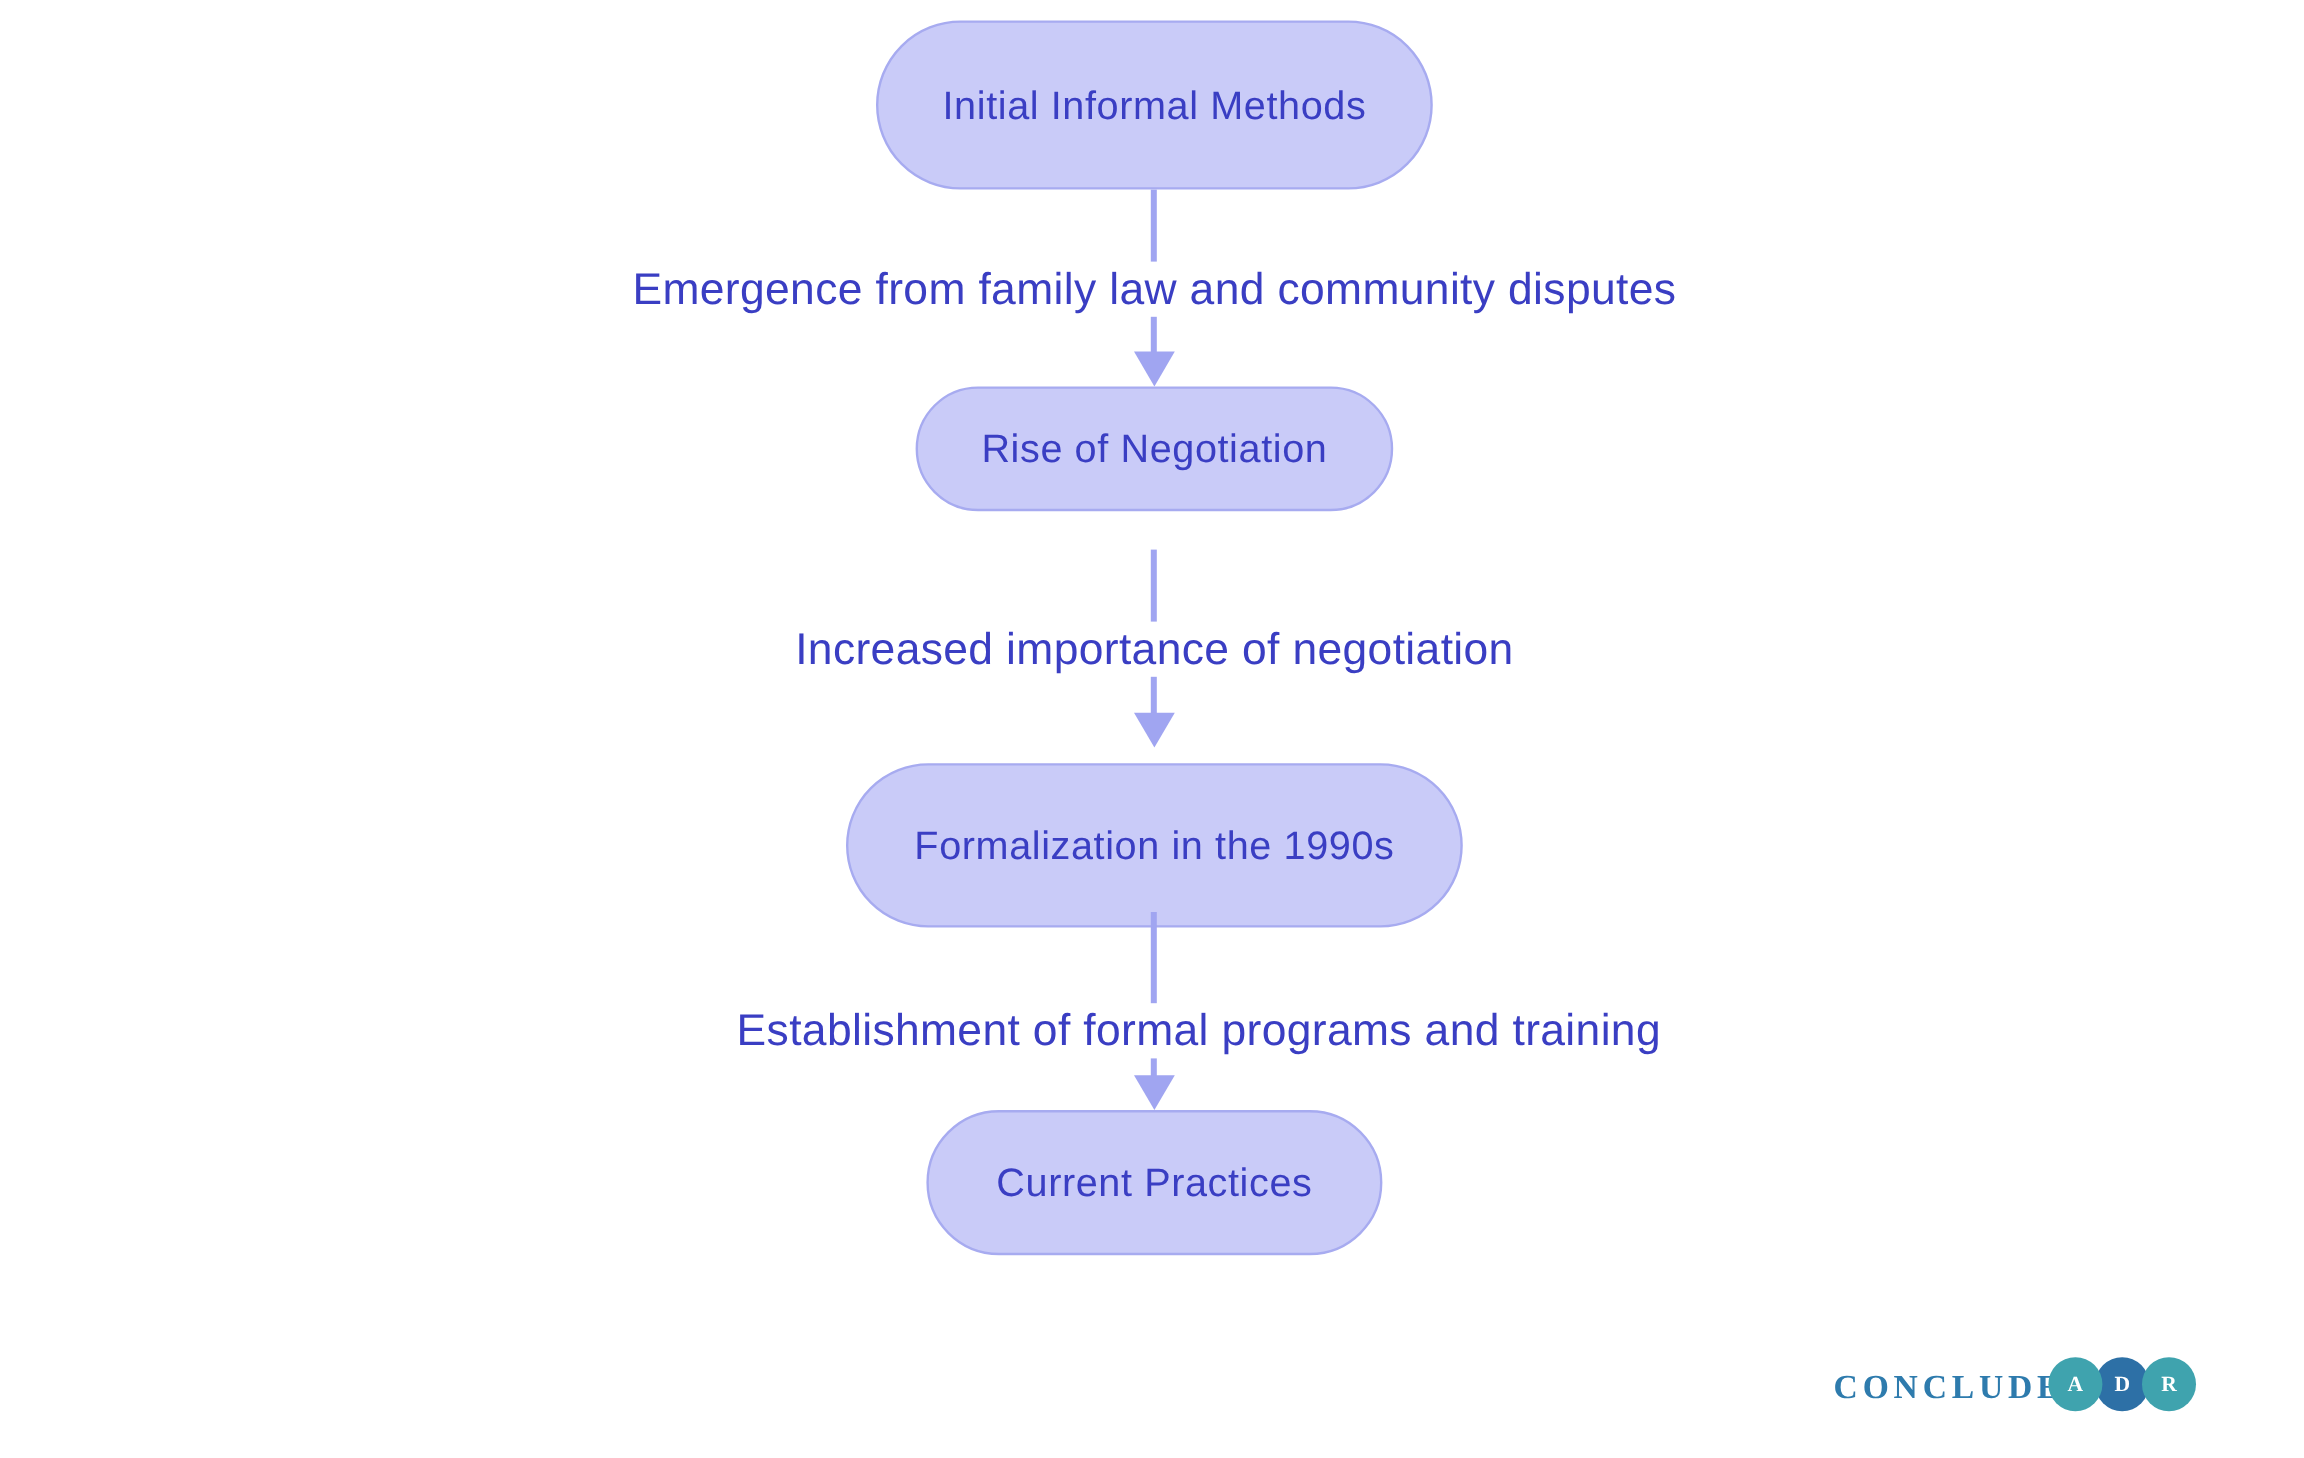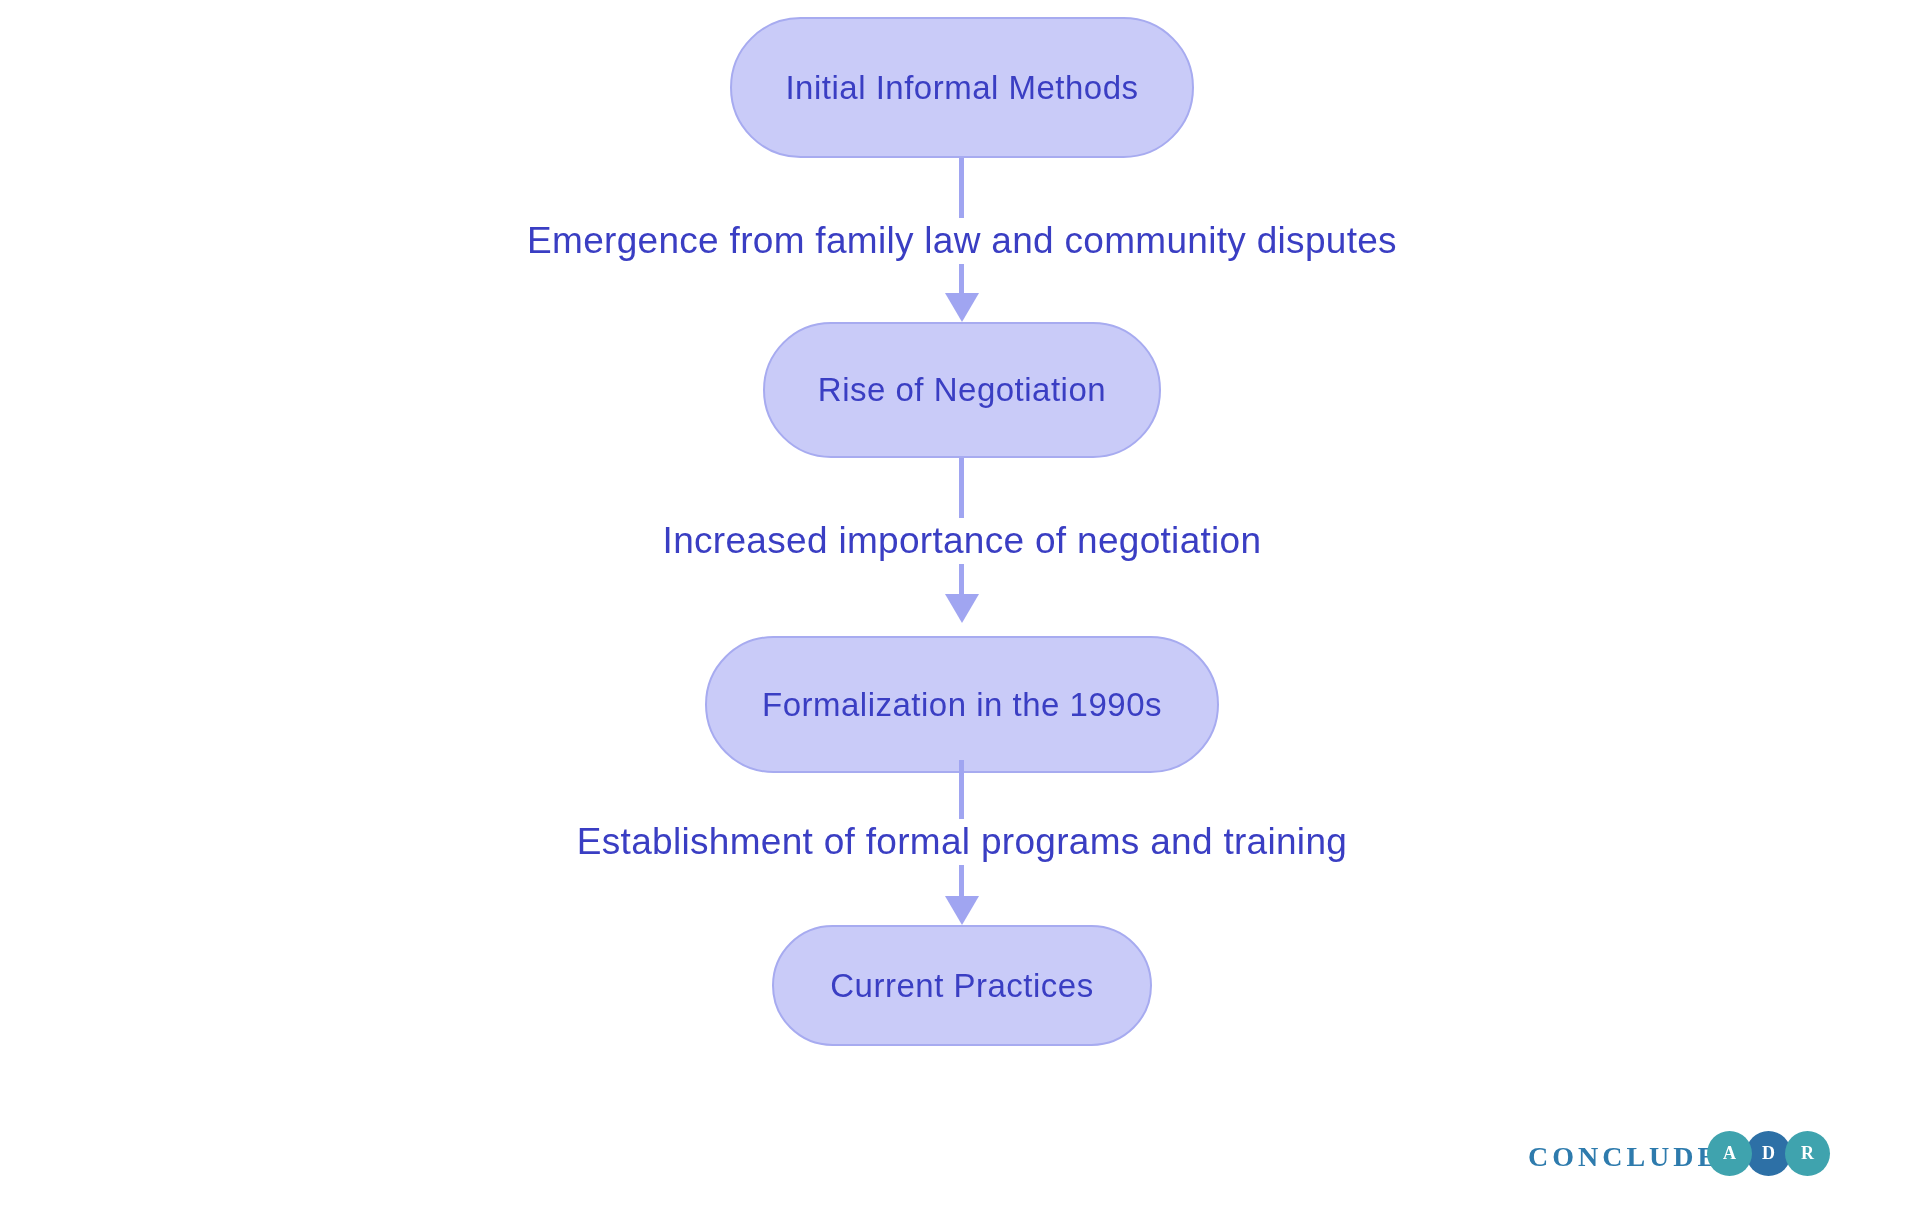--- a/index.html
+++ b/index.html
@@ -27,21 +27,21 @@
     position:absolute;
     background:var(--node-fill);
     border:2.5px solid var(--node-border);
     color:var(--node-text);
     display:flex;align-items:center;justify-content:center;
     font-size:33px;
     letter-spacing:0.5px;
     white-space:nowrap;
   }
   .node-1{left:730px;top:17px;width:464px;height:141px;border-radius:71px;}
-  .node-2{left:763px;top:322px;width:398px;height:136px;border-radius:68px;}
+  .node-2{left:763px;top:322px;width:398px;height:104px;border-radius:68px;}
   .node-3{left:705px;top:636px;width:514px;height:137px;border-radius:69px;}
   .node-4{left:772px;top:925px;width:380px;height:121px;border-radius:68px;}
 
   
   .arrow-line{
     position:absolute;
     left:959px;width:5px;
     background:var(--arrow);
   }
   .line-1{top:158px;height:137px;}
@@ -66,21 +66,21 @@
     transform:translateX(-50%);
     background:var(--bg);
     color:var(--edge-text);
     font-size:37px;
     letter-spacing:0.3px;
     white-space:nowrap;
     padding:2px 8px;
   }
   .label-1{top:218px;}
   .label-2{top:518px;}
-  .label-3{top:819px;}
+  .label-3{top:836px;margin-left:37px;}
 
   
   .brand{
     position:absolute;
     left:1516px;top:1128px;
     width:330px;height:52px;
   }
   .wordmark{
     position:absolute;
     left:0;top:13px;

